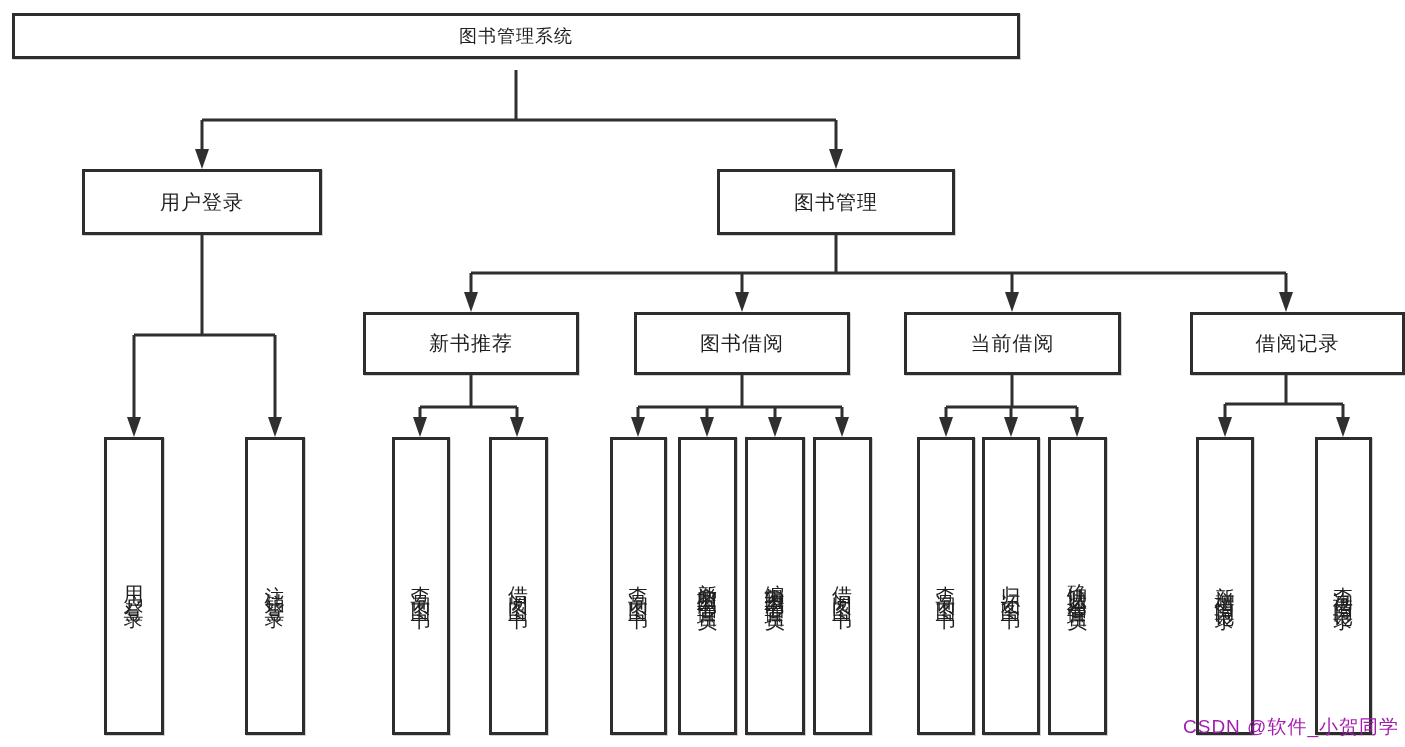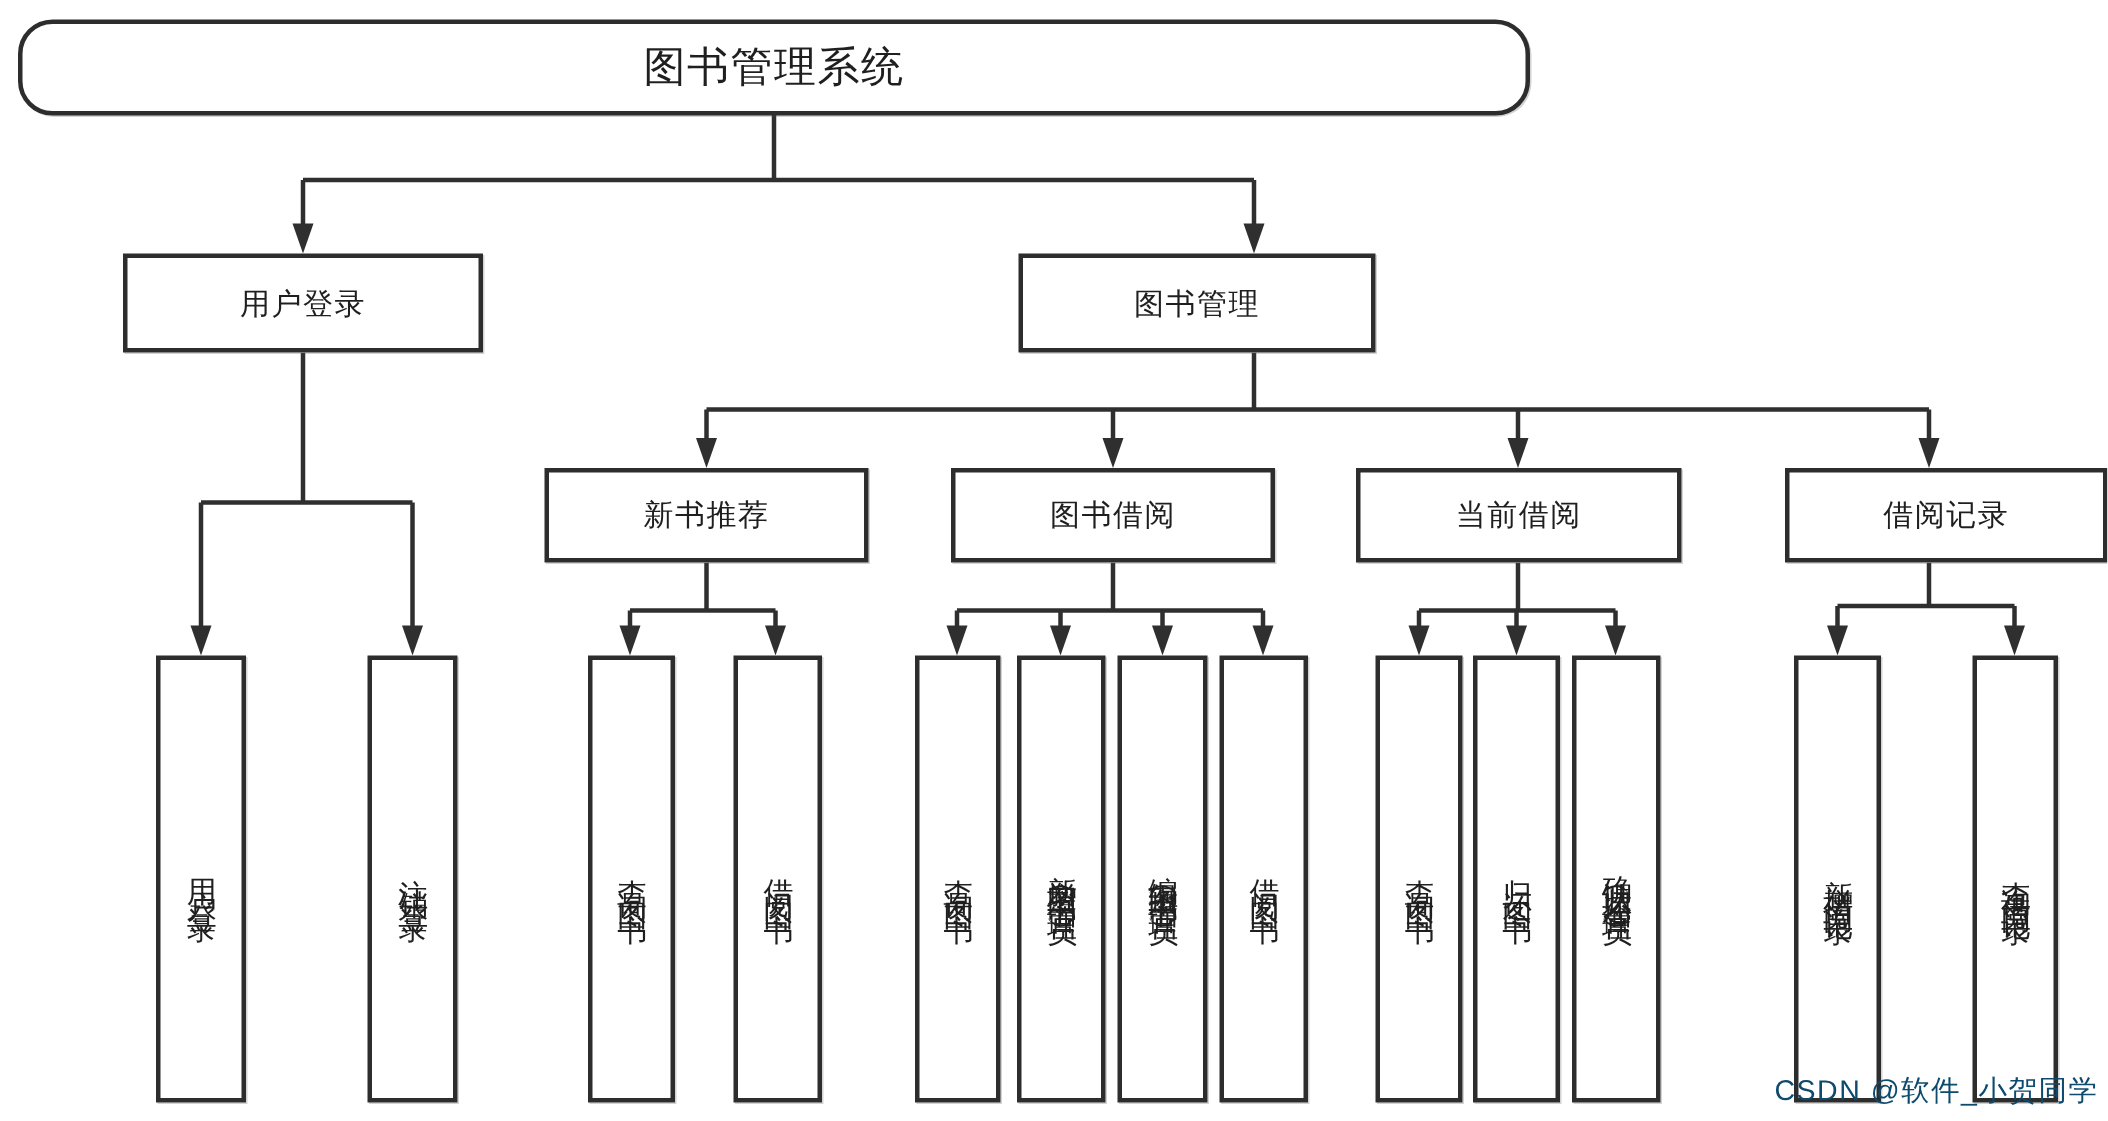--- a/index.html
+++ b/index.html
@@ -33,37 +33,36 @@
     justify-content: center;
     color: #1f1f1f;
     z-index: 2;
     box-shadow: 1px 1px 0 rgba(80,80,80,0.25);
   }
   .hbox {
     font-size: 20px;
     letter-spacing: 1px;
   }
   .root-box {
-    left: 12px; top: 13px; width: 1008px; height: 64px;
-    font-size: 28px;
-    border-radius: 23px;
+    left: 12px; top: 13px; width: 1008px; height: 46px;
+    font-size: 18px;
   }
   .vbox {
     top: 437px;
     height: 298px;
     writing-mode: vertical-rl;
     text-orientation: mixed;
     font-size: 20px;
     letter-spacing: 8px;
     line-height: 1;
     text-align: center;
   }
   
   .l2a { left: 82px;  top: 169px; width: 240px; height: 66px; }
-  .l2b { left: 679px; top: 169px; width: 238px; height: 66px; text-align: right; }
+  .l2b { left: 717px; top: 169px; width: 238px; height: 66px; text-align: right; }
   
   .l3a { left: 363px;  top: 312px; width: 216px; height: 63px; }
   .l3b { left: 634px;  top: 312px; width: 216px; height: 63px; }
   .l3c { left: 904px;  top: 312px; width: 217px; height: 63px; font-family: Liberation Mono, monospace; }
   .l3d { left: 1179px; top: 312px; width: 215px; height: 63px; margin-left: 11px; }
   
   .u1 { left: 104px;  width: 60px; }
   .u2 { left: 245px;  width: 60px; }
   .n1 { left: 392px;  width: 58px; }
   .n2 { left: 489px;  width: 59px; }
@@ -74,21 +73,21 @@
   .c1 { left: 917px;  width: 58px; }
   .c2 { left: 982px;  width: 58px; }
   .c3 { left: 1048px; width: 59px; letter-spacing: 4px; }
   .r1 { left: 1196px; width: 58px; letter-spacing: 5px; }
   .r2 { left: 1315px; width: 57px; letter-spacing: 5px; }
   .watermark {
     position: absolute;
     left: 1183px;
     top: 714px;
     font-size: 19px;
-    color: #0c4a6e;
+    color: #a21caf;
     letter-spacing: 1px;
     z-index: 5;
     white-space: nowrap;
   }
   .wires path {
     stroke: #2f2f2f;
     stroke-width: 3;
     fill: none;
   }
   .wires polygon {

